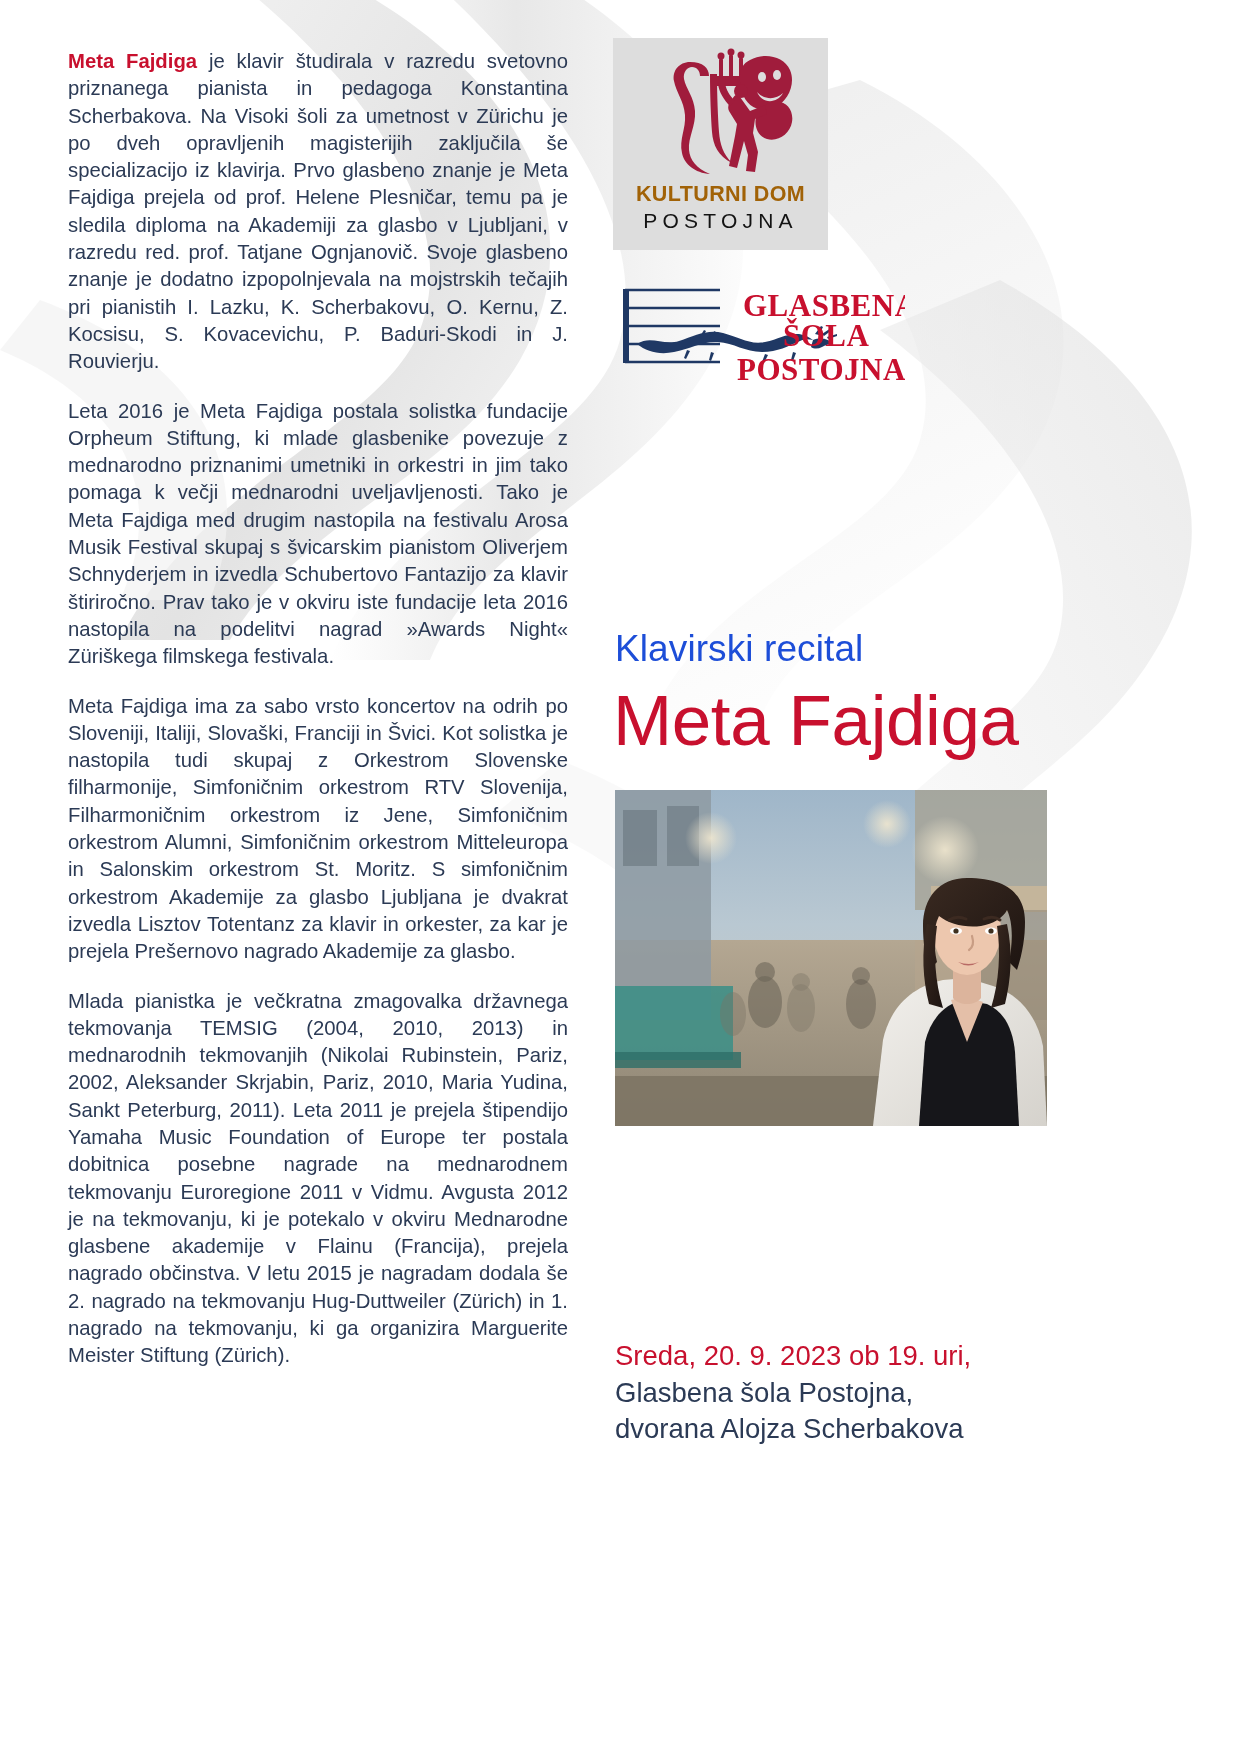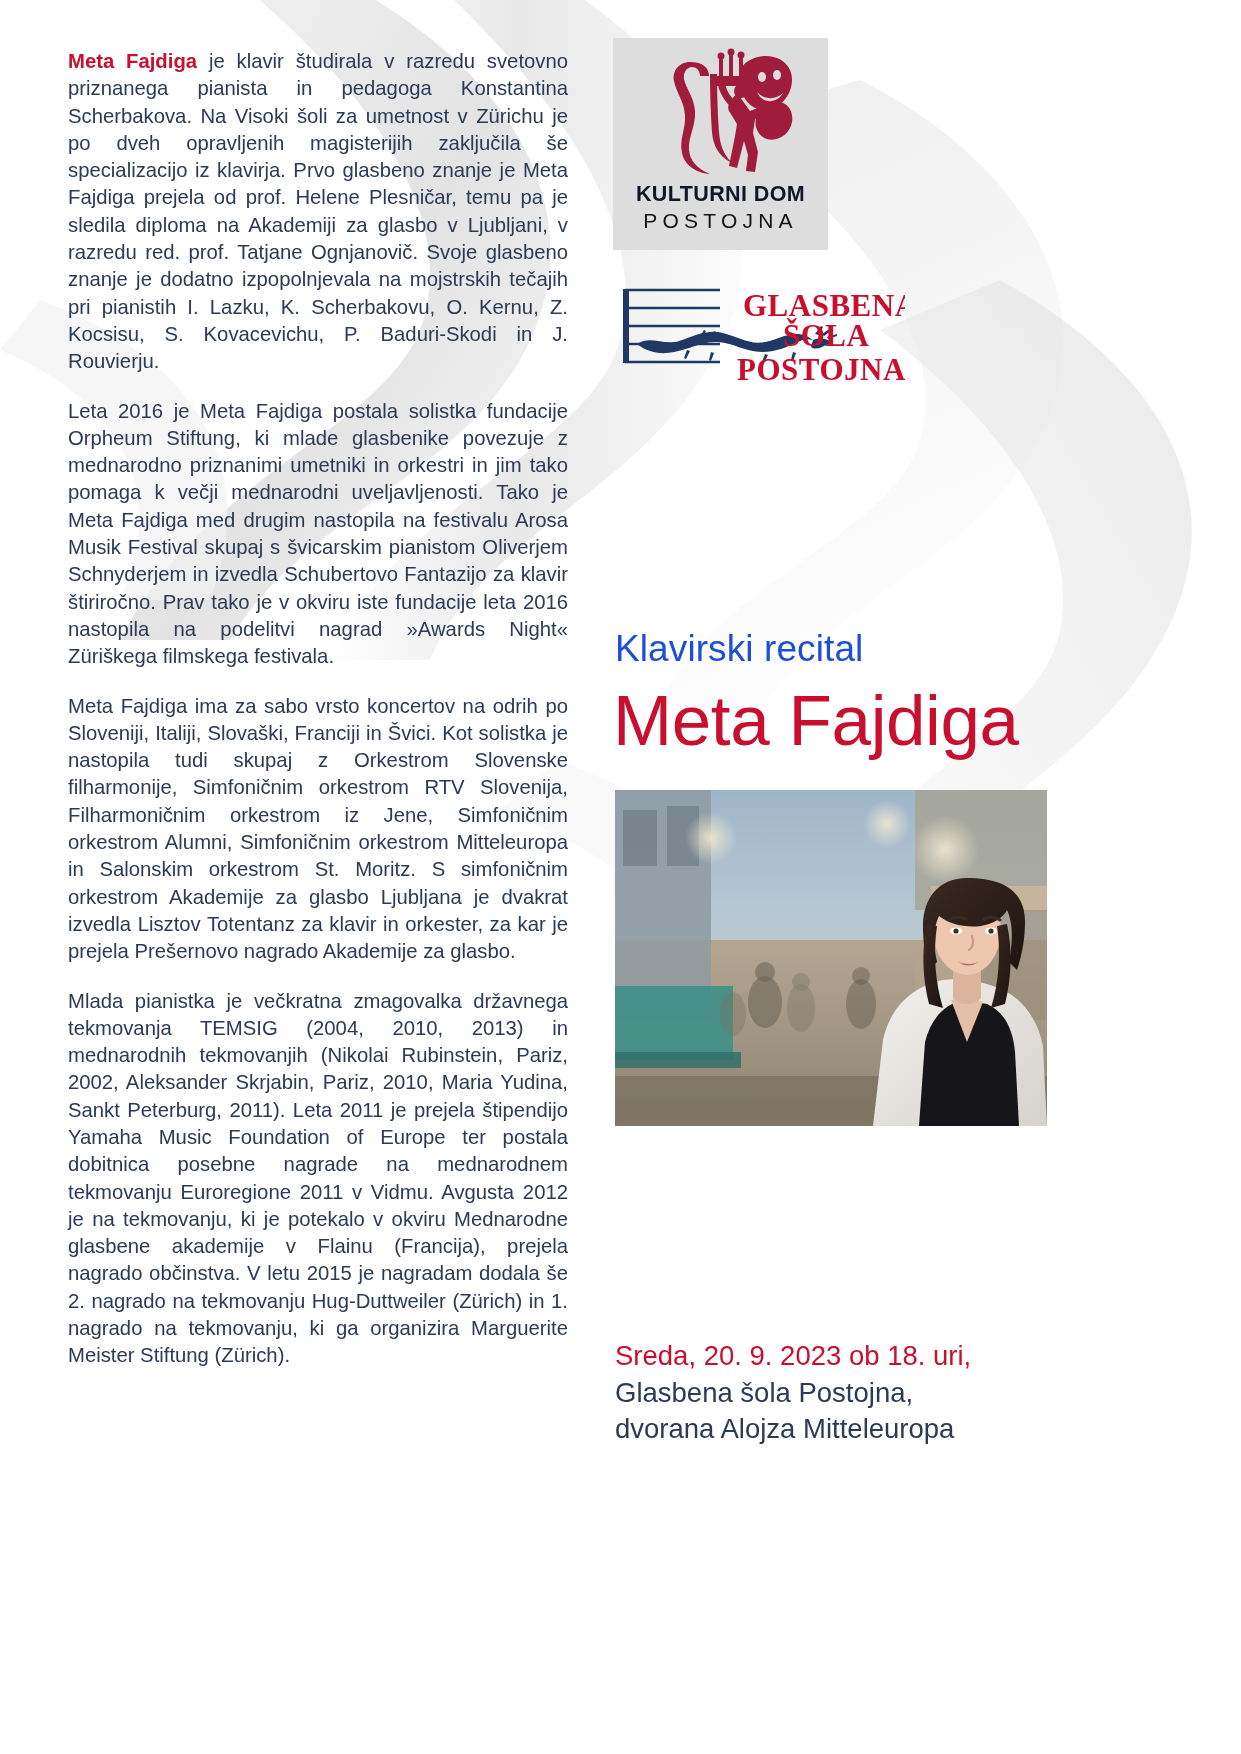--- a/index.html
+++ b/index.html
@@ -75,21 +75,21 @@
   }
   .logo-kd-mark {
     width: 150px;
     height: 140px;
     margin-top: 6px;
   }
   .logo-kd-title {
     font-size: 21.5px;
     font-weight: bold;
     letter-spacing: 0.4px;
-    color: #0f172a;
+    color: #a16207;
     line-height: 1.15;
     margin-top: -2px;
   }
   .logo-kd-sub {
     font-size: 21px;
     letter-spacing: 5.2px;
     color: #131313;
     line-height: 1.2;
     margin-top: 1px;
   }
@@ -363,19 +363,19 @@
           <circle cx="376" cy="141" r="2.6" fill="#40301f"></circle>
 
           <path d="M357,146 q3,10 -3,14" stroke="#c89d84" stroke-width="2.2" fill="none" stroke-linecap="round"></path>
 
           <path d="M343,172 q10,7 21,0 q-10,4 -21,0 z" fill="#b86a65"></path>
         </g>
       </svg>
     </div>
 
     <div class="event-info">
-      <div class="event-line accent">Sreda, 20. 9. 2023 ob 18. uri,</div>
+      <div class="event-line accent">Sreda, 20. 9. 2023 ob 19. uri,</div>
       <div class="event-line">Glasbena šola Postojna,</div>
-      <div class="event-line">dvorana Alojza Mitteleuropa</div>
+      <div class="event-line">dvorana Alojza Scherbakova</div>
     </div>
 
   </div>
 </div>
 
 </body></html>

